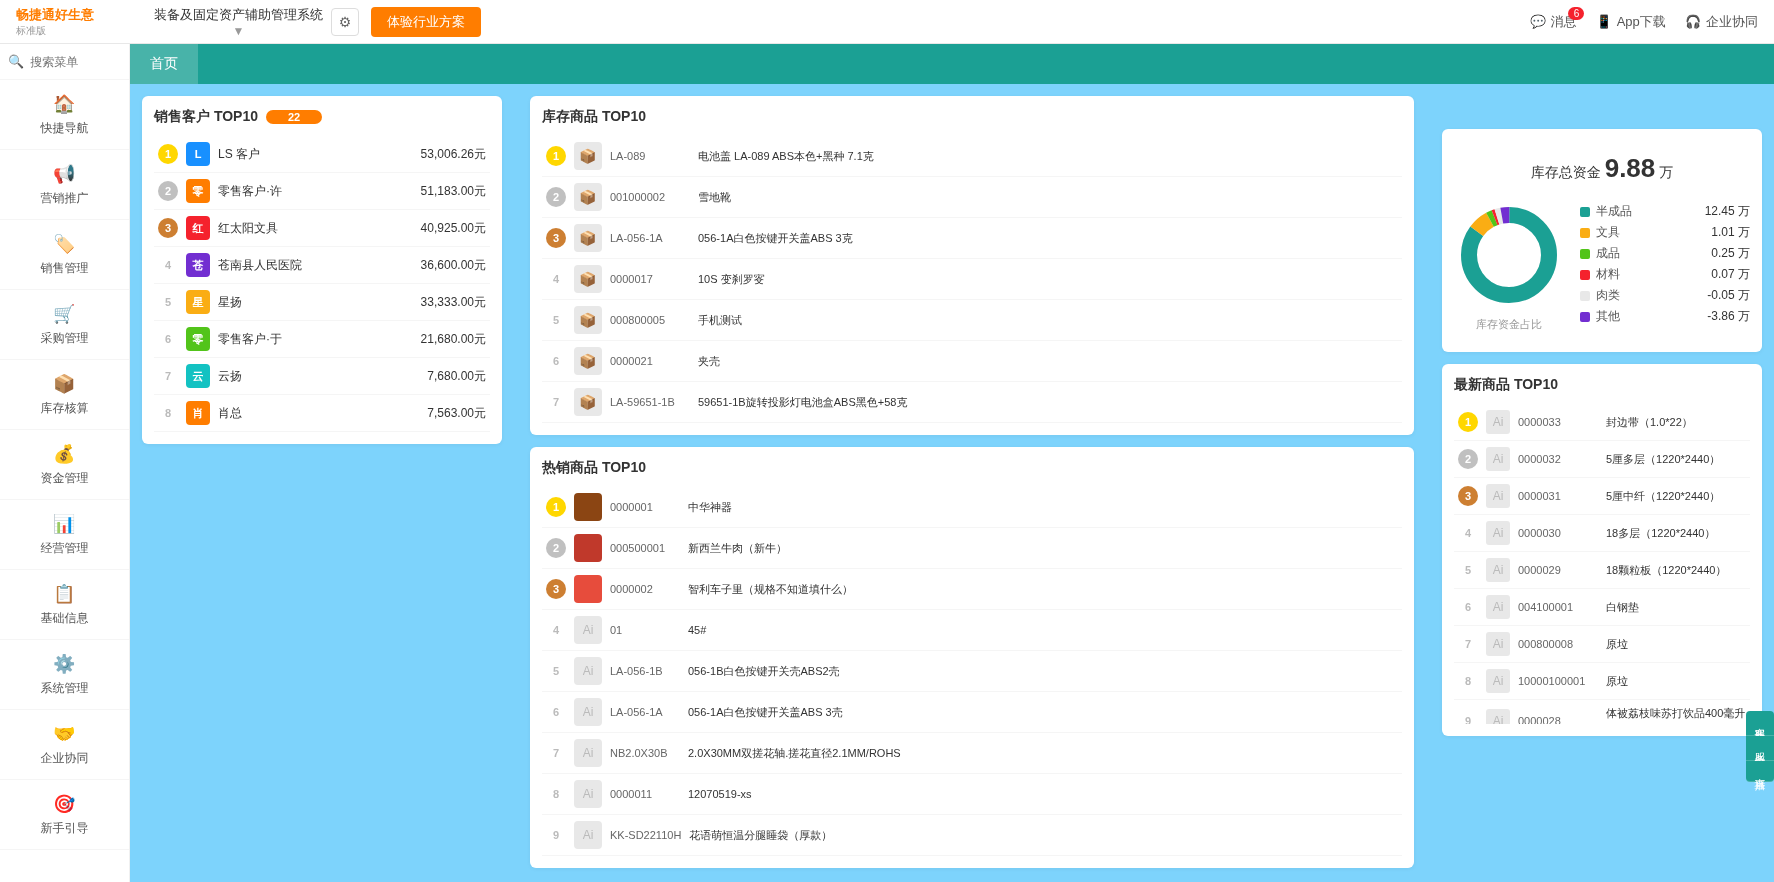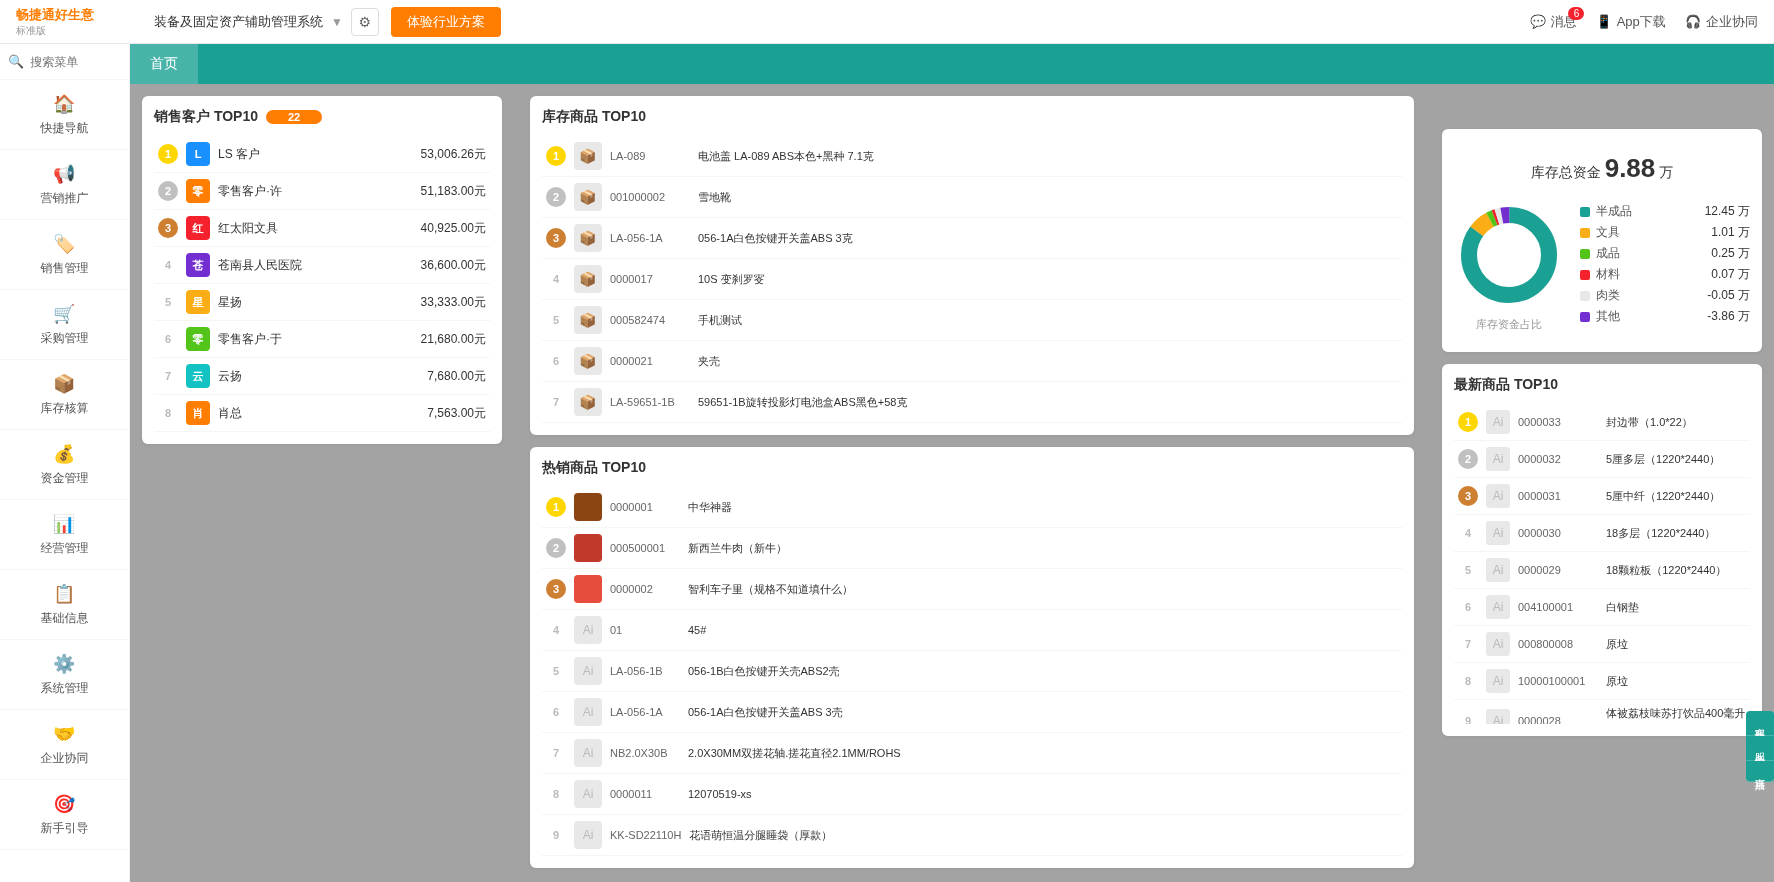--- a/index.html
+++ b/index.html
@@ -29,22 +29,22 @@
       font-weight: bold;
       color: #ff7d00;
     }
     .logo-subtitle {
       font-size: 10px;
       color: #999;
     }
     .system-selector {
       display: flex;
       align-items: center;
-      gap: 8px;
       margin-left: 8px;
+      flex-direction: column;
     }
     .system-name {
       font-size: 13px;
       color: #333;
     }
     .chevron-icon { color: #999; font-size: 12px; }
     .gear-btn {
       width: 28px; height: 28px;
       border: 1px solid #ddd;
       border-radius: 4px;
@@ -168,21 +168,21 @@
       color: #fff;
       font-weight: normal;
     }
 
     
     .page-content {
       flex: 1;
       overflow: auto;
       display: flex;
       gap: 0;
-      background: #a3a3a3;
+      background: #7dd3fc;
       padding: 12px;
     }
 
     
     .left-column {
       display: flex;
       flex-direction: column;
       gap: 12px;
       width: 360px;
       flex-shrink: 0;
@@ -579,21 +579,21 @@
   </li>
                 <li class="rank-item">
     <span class="rank-num normal" style="color:#bbb">4</span>
     <span class="prod-icon-placeholder">📦</span>
     <span class="rank-code" style="flex-shrink:0;min-width:80px">0000017</span>
     <span class="rank-desc">10S 变刹罗叜</span>
   </li>
                 <li class="rank-item">
     <span class="rank-num normal" style="color:#bbb">5</span>
     <span class="prod-icon-placeholder">📦</span>
-    <span class="rank-code" style="flex-shrink:0;min-width:80px">000582474</span>
+    <span class="rank-code" style="flex-shrink:0;min-width:80px">000800005</span>
     <span class="rank-desc">手机测试</span>
   </li>
                 <li class="rank-item">
     <span class="rank-num normal" style="color:#bbb">6</span>
     <span class="prod-icon-placeholder">📦</span>
     <span class="rank-code" style="flex-shrink:0;min-width:80px">0000021</span>
     <span class="rank-desc">夹壳</span>
   </li>
                 <li class="rank-item">
     <span class="rank-num normal" style="color:#bbb">7</span>

